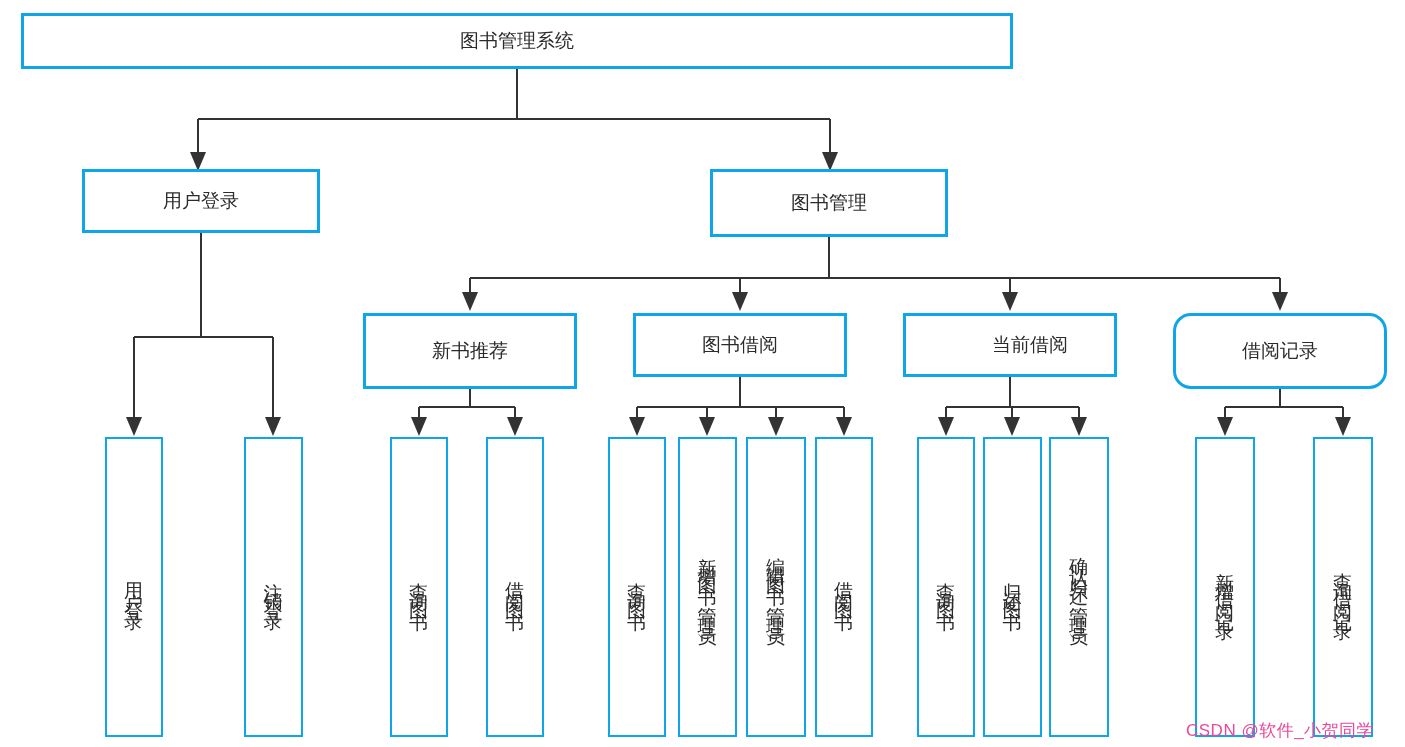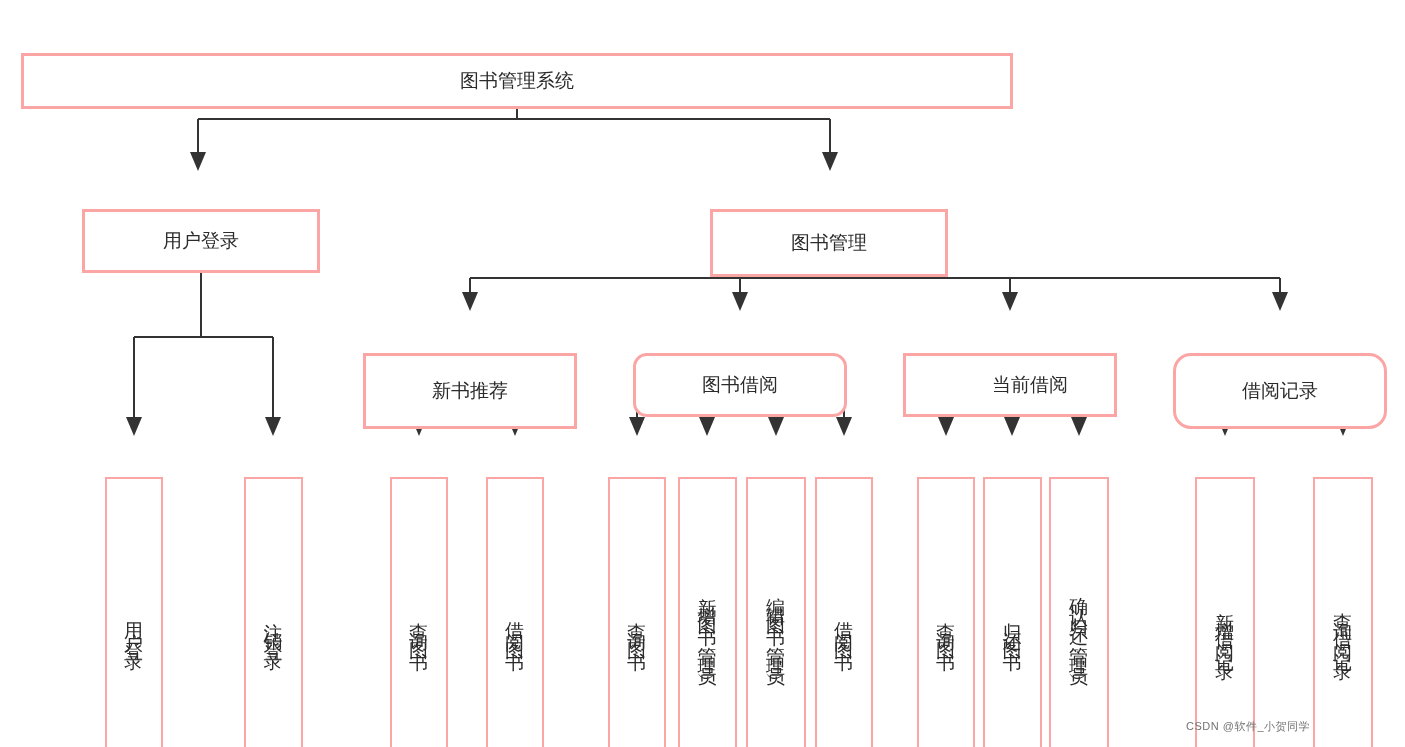--- a/index.html
+++ b/index.html
@@ -14,46 +14,45 @@
   }
   .connectors {
     position: absolute;
     left: 0; top: 0;
     width: 1405px; height: 747px;
   }
   .node {
     position: absolute;
     box-sizing: border-box;
     background: #ffffff;
-    border: 3px solid #fca5a5;
+    border: 3px solid #0ea5e9;
     color: #2b2b2b;
     display: flex;
     align-items: center;
     justify-content: center;
     font-size: 19px;
     text-align: center;
     white-space: nowrap;
-    margin-top: 40px;
   }
   .leaf {
     border-width: 2px;
   }
   .leaf .vtext {
     writing-mode: vertical-rl;
     text-orientation: mixed;
     letter-spacing: 10px;
     line-height: 1;
     white-space: nowrap;
   }
   .watermark {
     position: absolute;
     left: 1186px;
     top: 719px;
-    color: #737373;
-    font-size: 11px;
+    color: #ec4899;
+    font-size: 17px;
     letter-spacing: 0.5px;
     white-space: nowrap;
   }
 </style>
 </head>
 <body>
 
 <div class="canvas">
 
   <svg class="connectors" viewBox="0 0 1405 747" xmlns="http://www.w3.org/2000/svg" aria-hidden="true">
@@ -106,21 +105,21 @@
   <div class="node" style="left:82px; top:169px; width:238px; height:64px;">
     <span>用户登录</span>
   </div>
   <div class="node" style="left:710px; top:169px; width:238px; height:68px;">
     <span>图书管理</span>
   </div>
 
   <div class="node" style="left:363px; top:313px; width:214px; height:76px;">
     <span>新书推荐</span>
   </div>
-  <div class="node" style="left:633px; top:313px; width:214px; height:64px;border-radius:14px;">
+  <div class="node" style="left:633px; top:313px; width:214px; height:64px;">
     <span>图书借阅</span>
   </div>
   <div class="node" style="left:903px; top:313px; width:214px; height:64px;padding-left:40px;">
     <span>当前借阅</span>
   </div>
   <div class="node" style="left:1173px; top:313px; width:214px; height:76px;border-radius:18px;">
     <span>借阅记录</span>
   </div>
 
   <div class="node leaf" style="left:105px; top:437px; width:58px; height:300px;">

